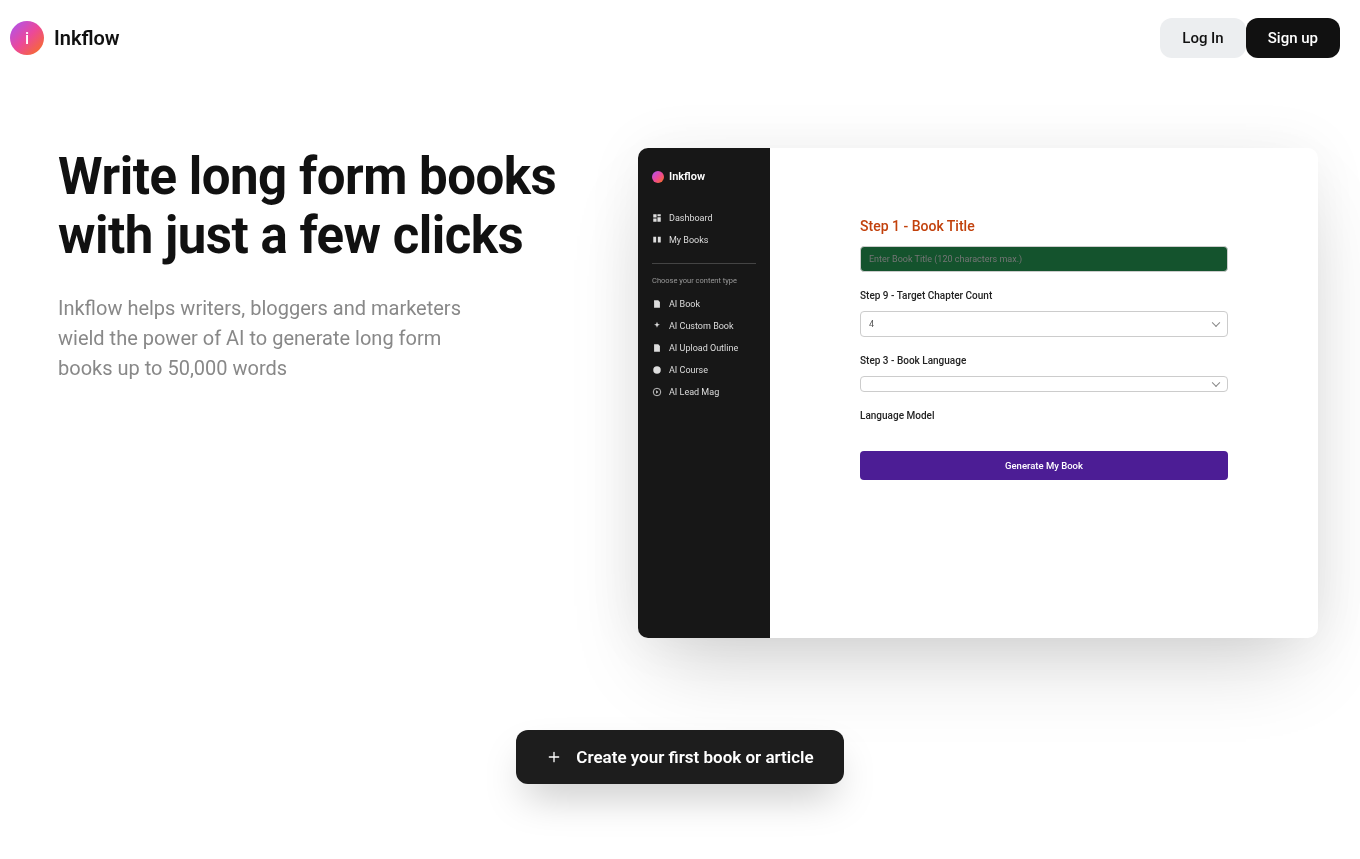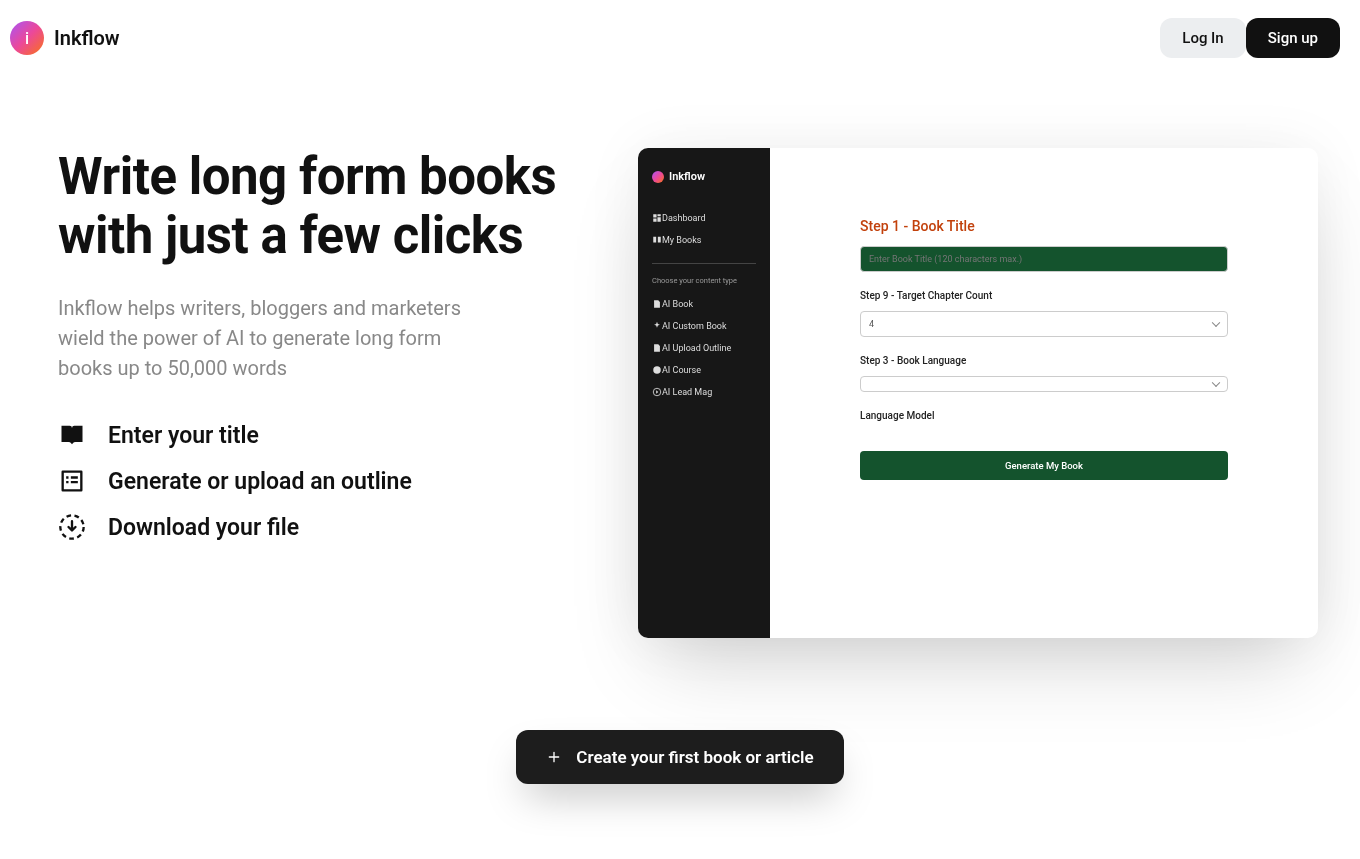--- a/index.html
+++ b/index.html
@@ -131,20 +131,21 @@
     margin-left: 4px;
   }
   .preview-brand-logo {
     width: 12px; height: 12px; border-radius: 50%;
     background: linear-gradient(135deg, #a855f7, #ec4899, #f97316);
   }
   .preview-brand-name { font-size: 11px; font-weight: 600; }
   .preview-nav-item {
     display: flex;
     align-items: flex-start;
+    gap: 7px;
     padding: 6px 4px;
     color: #ddd;
   }
   .preview-nav-item svg { width: 10px; height: 10px; fill: #ddd; }
   .preview-divider {
     border-top: 1px solid #444;
     margin: 12px 4px 6px 4px;
   }
   .preview-section-label {
     font-size: 7.5px;
@@ -195,21 +196,21 @@
     right: 8px;
     top: 50%;
     width: 5px;
     height: 5px;
     border-right: 1px solid #888;
     border-bottom: 1px solid #888;
     transform: translateY(-70%) rotate(45deg);
   }
   .preview-generate {
     width: 100%;
-    background: #14532d;
+    background: #4c1d95;
     color: #fff;
     border: none;
     border-radius: 4px;
     font-size: 9.5px;
     font-weight: 500;
     padding: 9px 0;
     margin-top: 20px;
     font-family: inherit;
   }
   
@@ -251,41 +252,20 @@
   <div class="header-actions">
     <button class="btn btn-light">Log In</button>
     <button class="btn btn-dark">Sign up</button>
   </div>
 </header>
 
 <section class="hero">
   <div class="hero-left">
     <h1 class="hero-title">Write long form books with just a few clicks</h1>
     <p class="hero-sub">Inkflow helps writers, bloggers and marketers wield the power of AI to generate long form books up to 50,000 words</p>
-    <div class="steps">
-      <div class="step">
-        <svg viewBox="0 0 24 24" fill="currentColor">
-            <path d="M3 4h7a2 2 0 0 1 2 2v14s-1-2-3-2H3V4Zm18 0h-7a2 2 0 0 0-2 2v14s1-2 3-2h6V4Z"></path>
-          </svg>
-        <span>Enter your title</span>
-      </div>
-      <div class="step">
-        <svg viewBox="0 0 24 24" fill="currentColor">
-            <path d="M4 3h16a1 1 0 0 1 1 1v16a1 1 0 0 1-1 1H4a1 1 0 0 1-1-1V4a1 1 0 0 1 1-1Zm1 2v14h14V5H5Zm2 3h2v2H7V8Zm4 0h6v2h-6V8Zm-4 4h2v2H7v-2Zm4 0h6v2h-6v-2Z"></path>
-          </svg>
-        <span>Generate or upload an outline</span>
-      </div>
-      <div class="step">
-        <svg viewBox="0 0 24 24" fill="none" stroke="currentColor" stroke-width="2">
-          <circle cx="12" cy="12" r="10" stroke-dasharray="4 3"></circle>
-          <path d="M12 7v8m0 0 3-3m-3 3-3-3" stroke-linecap="round" stroke-linejoin="round"></path>
-        </svg>
-        <span>Download your file</span>
-      </div>
-    </div>
   </div>
 
   <div class="preview-wrap">
     <div class="preview">
       <div class="preview-sidebar">
         <div class="preview-brand">
           <div class="preview-brand-logo"></div>
           <span class="preview-brand-name">Inkflow</span>
         </div>
         <div class="preview-nav-item">

